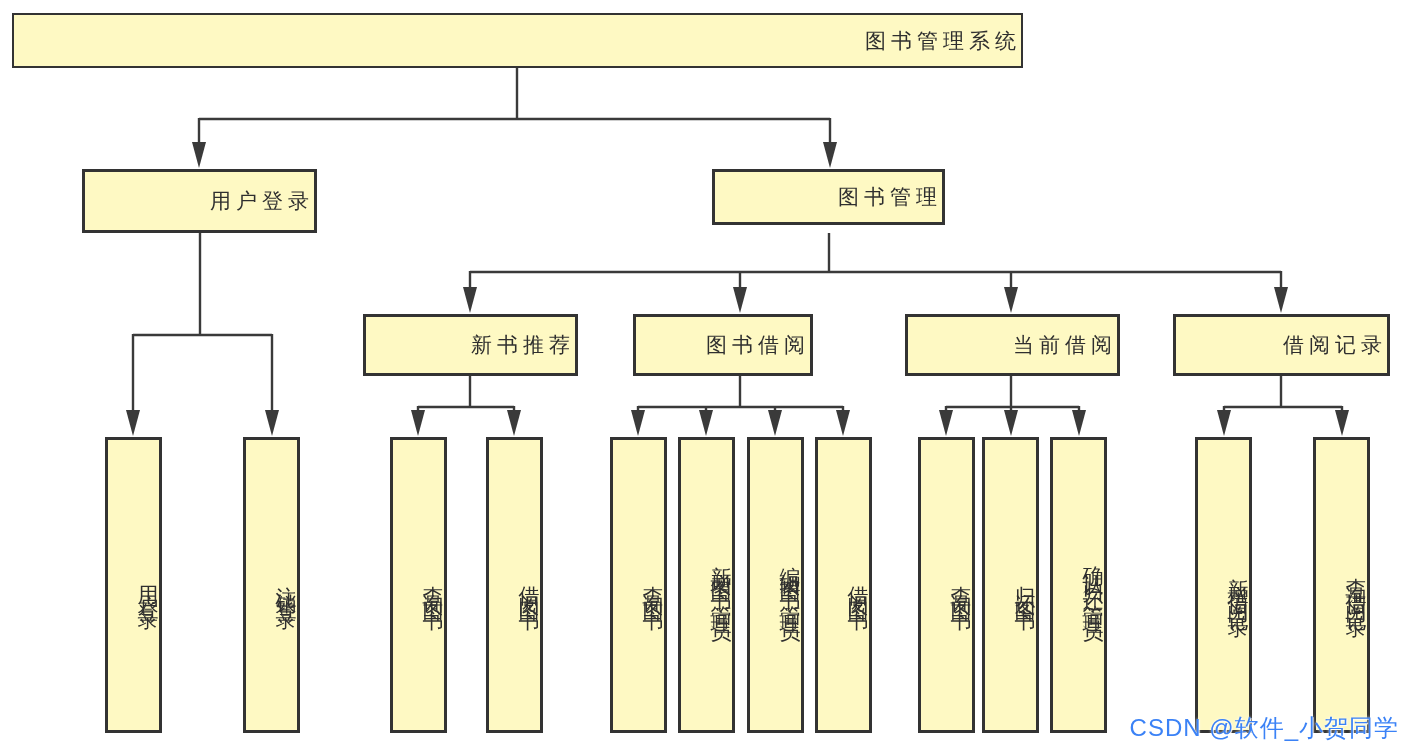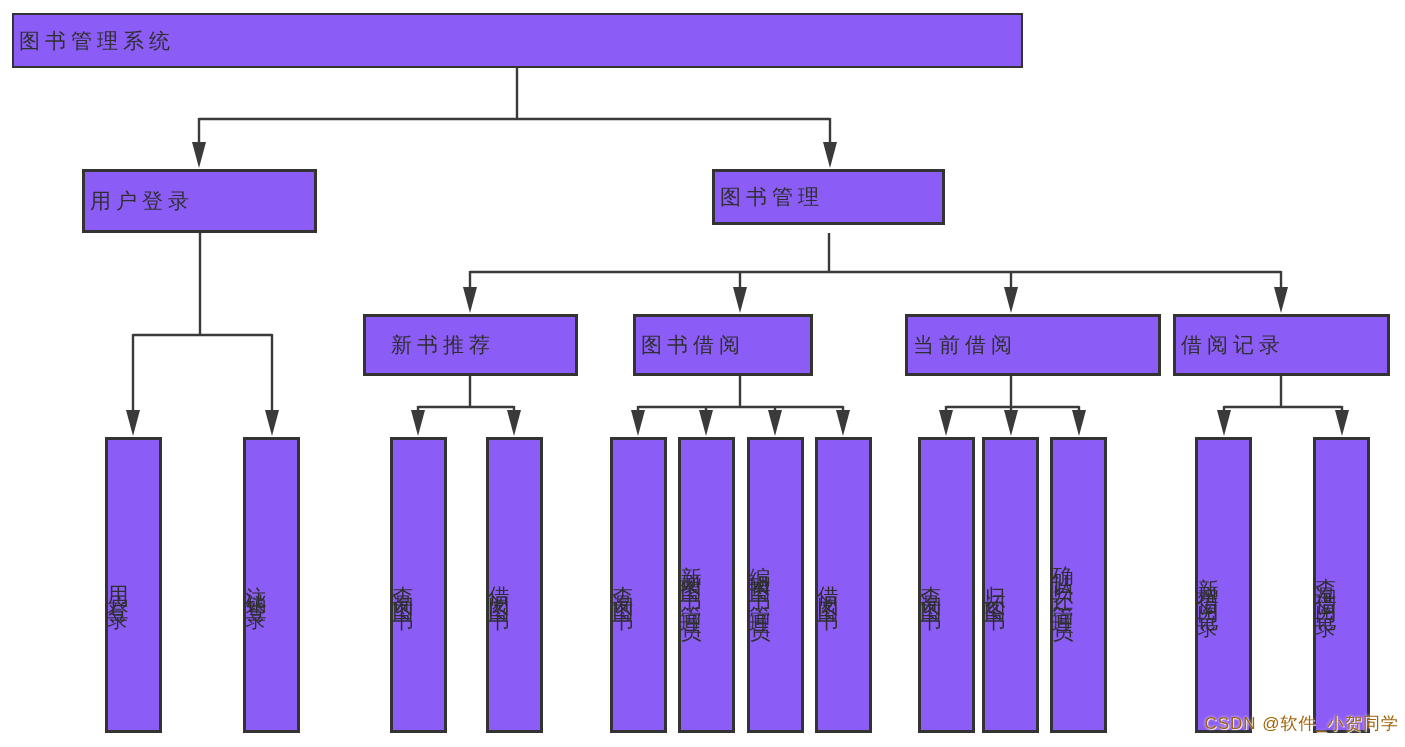--- a/index.html
+++ b/index.html
@@ -8,26 +8,26 @@
     width: 1405px;
     height: 747px;
     background: #ffffff;
     font-family: "Liberation Sans", "DejaVu Sans", sans-serif;
     overflow: hidden;
   }
   #wires { position: absolute; left: 0; top: 0; z-index: 1; }
   .node {
     position: absolute;
     box-sizing: border-box;
-    background: #8b5cf6;
+    background: #fef9c3;
     border: 3px solid #333333;
     color: #2f2f2f;
     display: flex;
     align-items: center;
-    justify-content: flex-start;
+    justify-content: flex-end;
     z-index: 2;
   }
   .node.root { border-width: 2px; }
   .hlabel {
     font-size: 21px;
     letter-spacing: 5px;
     text-indent: 5px;
     white-space: nowrap;
     color: #2f2f2f;
   }
@@ -39,23 +39,23 @@
     letter-spacing: 8px;
     line-height: 1;
     white-space: nowrap;
     color: #2f2f2f;
   }
   #watermark {
     position: absolute;
     right: 6px;
     top: 712px;
     z-index: 5;
-    font-size: 17px;
+    font-size: 24px;
     letter-spacing: 1px;
-    color: #a16207;
+    color: #3b82f6;
     text-shadow: 0 0 3px rgba(255,255,255,0.95), 1px 1px 0 rgba(255,255,255,0.8);
     white-space: nowrap;
     margin-left: 8px;
   }
 </style>
 </head>
 <body>
 
 <div id="canvas">
 
@@ -109,21 +109,21 @@
   <div class="node" style="left:712px; top:169px; width:233px; height:56px;">
     <span class="hlabel">图书管理</span>
   </div>
 
   <div class="node" style="left:363px; top:314px; width:215px; height:62px;padding-left:20px;">
     <span class="hlabel">新书推荐</span>
   </div>
   <div class="node" style="left:633px; top:314px; width:180px; height:62px;">
     <span class="hlabel">图书借阅</span>
   </div>
-  <div class="node" style="left:905px; top:314px; width:256px; height:62px;">
+  <div class="node" style="left:905px; top:314px; width:215px; height:62px;">
     <span class="hlabel">当前借阅</span>
   </div>
   <div class="node" style="left:1173px; top:314px; width:217px; height:62px;">
     <span class="hlabel">借阅记录</span>
   </div>
 
   <div class="node leaf" style="left:105px;">
     <span class="vlabel">用户登录</span>
   </div>
   <div class="node leaf" style="left:243px;">

